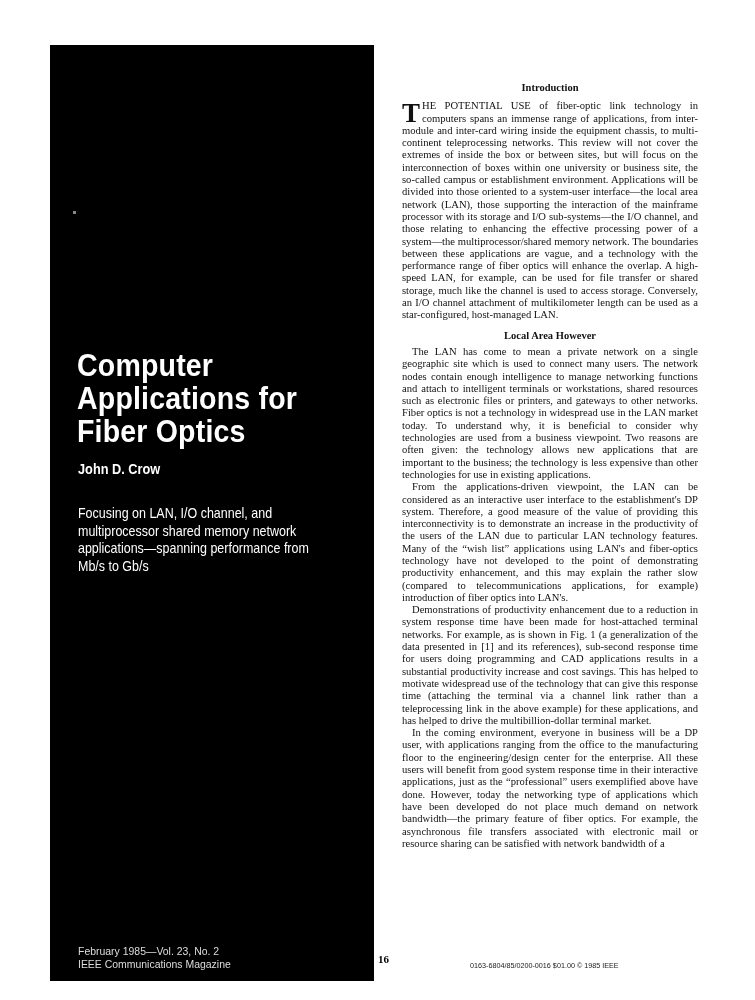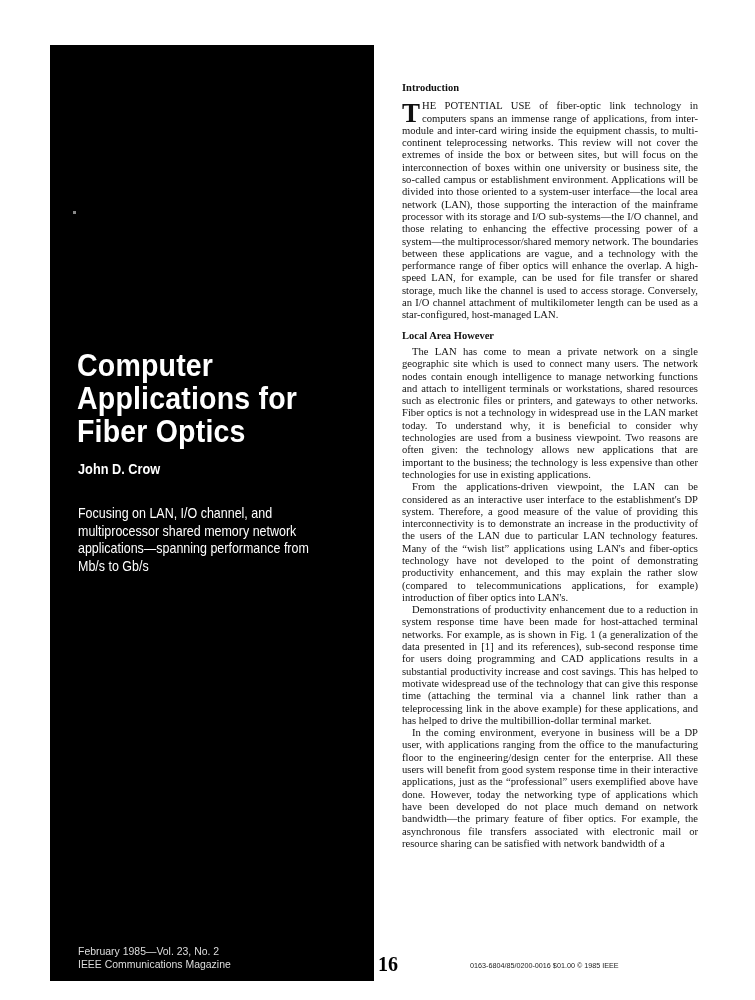--- a/index.html
+++ b/index.html
@@ -30,34 +30,34 @@
     color: #fff; font-size: 14.5px; line-height: 17.5px;
     transform: scaleX(0.86); transform-origin: left top;
   }
   .subtitle div { white-space: nowrap; }
   .issue {
     position: absolute; left: 78px; top: 945px;
     font-family: "Liberation Sans", "DejaVu Sans", sans-serif; color: #ddd;
     font-size: 11px; line-height: 12.5px; transform: scaleX(0.95); transform-origin: left top;
   }
   .page-number {
-    position: absolute; left: 378px; top: 953px; font-size: 20px; font-weight: bold;
+    position: absolute; left: 378px; top: 953px; font-size: 11px; font-weight: bold;
     font-family: "Liberation Serif", "DejaVu Serif", serif; color: #000;
   }
   .copyright {
     position: absolute; left: 470px; top: 961px; font-size: 8px;
     font-family: "Liberation Sans", "DejaVu Sans", sans-serif; color: #222;
     transform: scaleX(0.9); transform-origin: left top; white-space: nowrap;
   }
   .column {
     position: absolute; left: 402px; top: 82px; width: 296px;
     font-size: 10.6px; line-height: 12.3px; text-align: justify; color: #111;
   }
   .section-head {
-    font-weight: bold; font-size: 10.5px; margin: 0 0 6px 0;
+    text-align: center; font-weight: bold; font-size: 10.5px; margin: 0 0 6px 0;
   }
   .section-head.second { margin-top: 8px; margin-bottom: 4px; }
   .para { margin: 0; text-indent: 10px; hyphens: manual; }
   .para.first { text-indent: 0; }
   .dropcap {
     float: left; font-size: 27px; line-height: 22px; font-weight: bold;
     margin: 2px 2px 0 0; padding: 0;
   }
 </style>
 </head>

